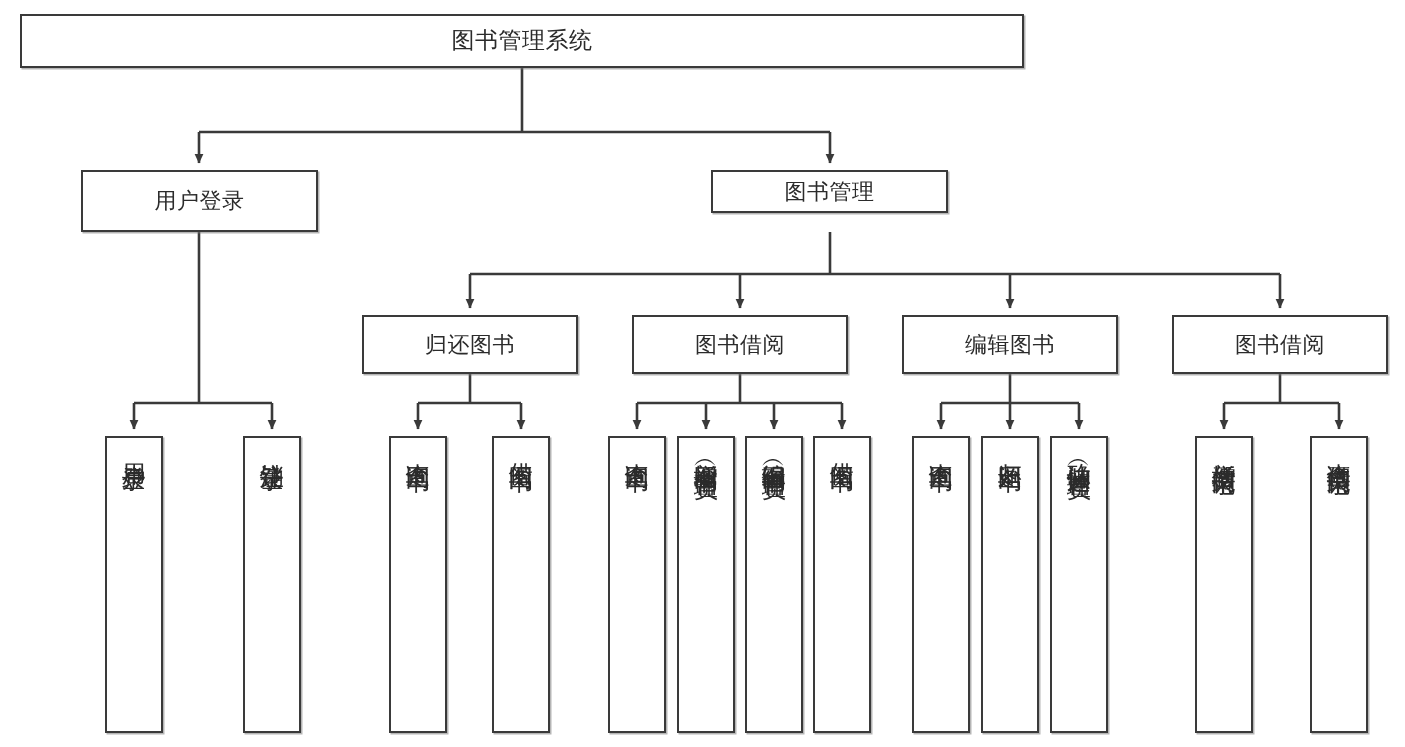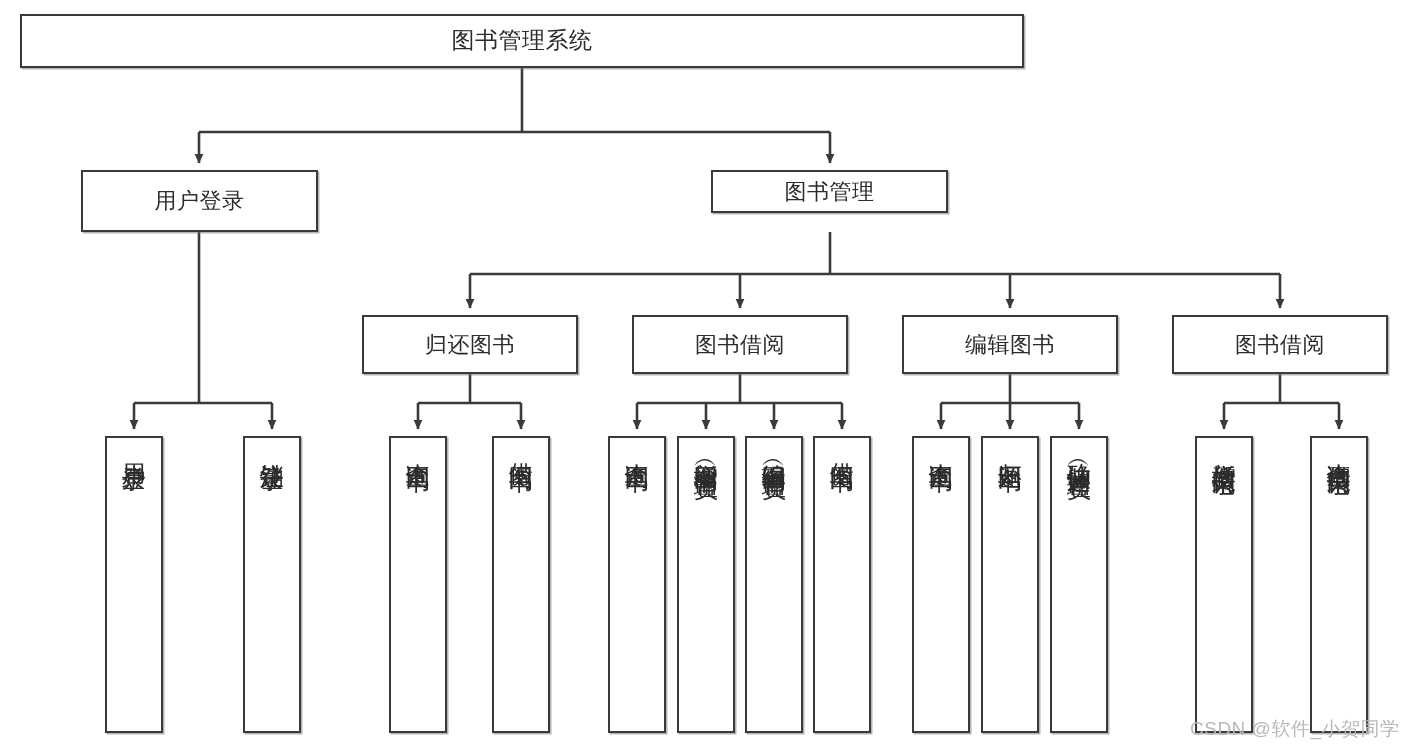--- a/index.html
+++ b/index.html
@@ -186,15 +186,14 @@
     <span class="label">确认归还（管理员）</span>
   </div>
 
   <div class="node vert" style="left:1195px; top:436px; width:58px; height:297px;">
     <span class="label">新增借阅记录</span>
   </div>
   <div class="node vert" style="left:1310px; top:436px; width:58px; height:297px;">
     <span class="label">查询借阅记录</span>
   </div>
 
-  <div class="watermark" style="left:1190px; top:716px;">CSDN @软件_小贺同学</div>
 
 </div>
 
 </body></html>

